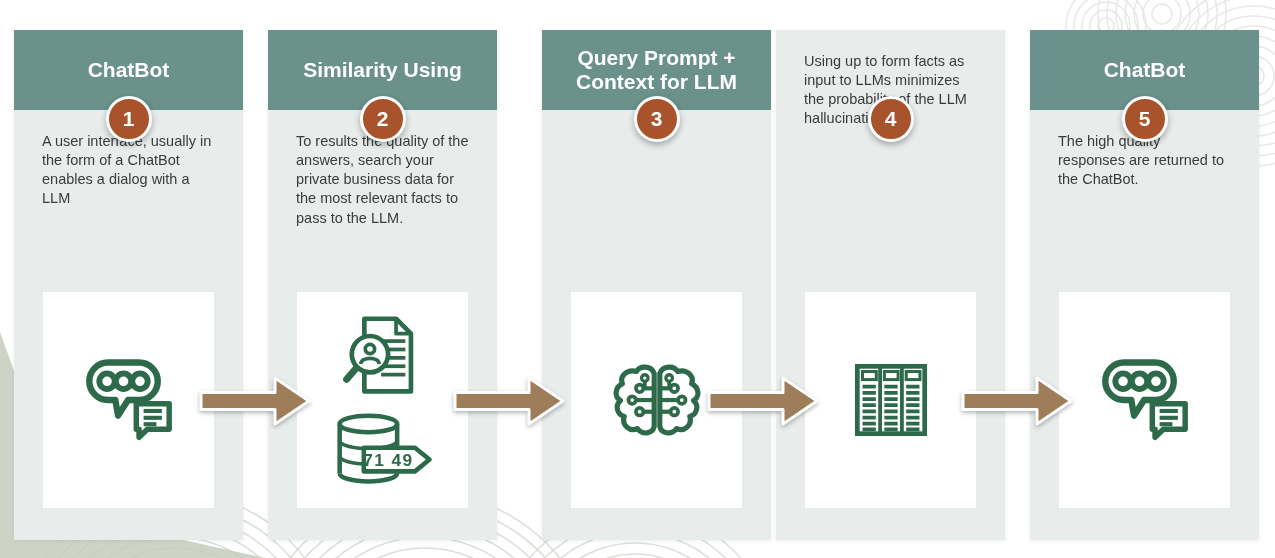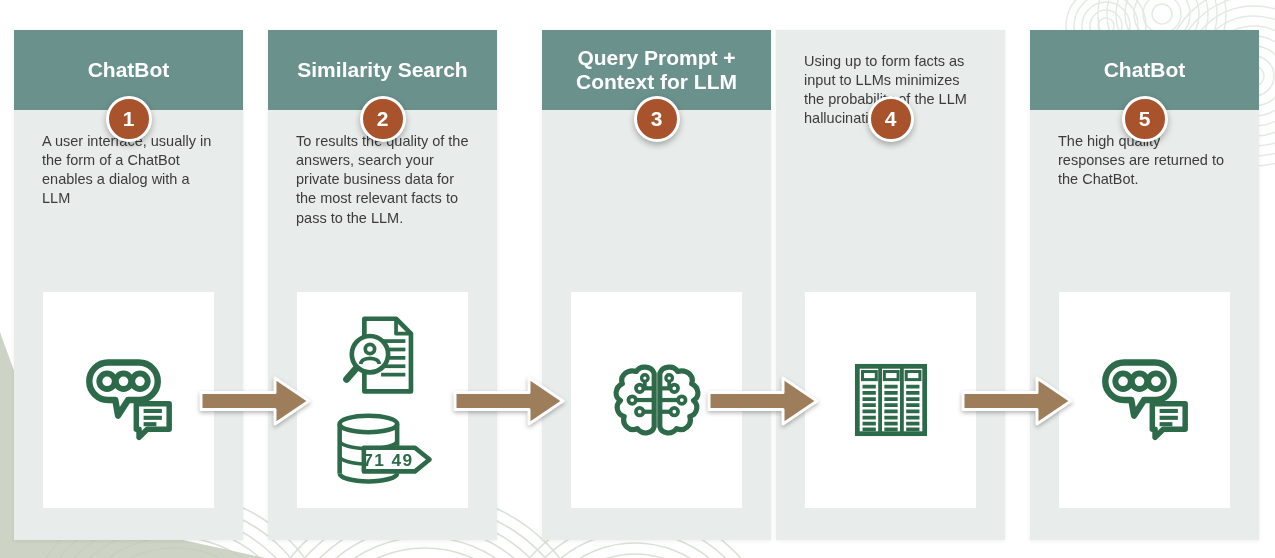--- a/index.html
+++ b/index.html
@@ -225,21 +225,21 @@
     <p class="desc">A user interface, usually in the form of a ChatBot enables a dialog with a LLM</p>
     <div class="icon-box">
       <svg class="icon" width="92" height="84">
           <use href="#sym-chat"></use>
         </svg>
     </div>
   </div>
 
   <div class="card" style="left:268px">
     <div class="card-header">
-      <span class="card-title">Similarity Search</span>
+      <span class="card-title">Similarity Using</span>
     </div>
     <div class="badge">
       <span>2</span>
     </div>
     <p class="desc">To results the quality of the answers, search your private business data for the most relevant facts to pass to the LLM.</p>
     <div class="icon-box">
       <svg class="icon" width="82" height="82">
           <use href="#sym-docsearch"></use>
         </svg>
       <svg class="icon" width="104" height="73">

